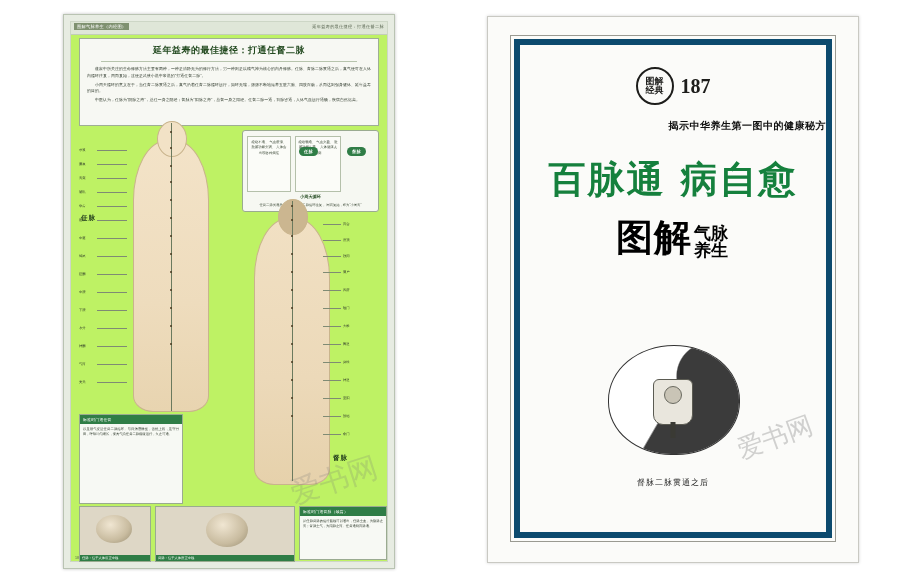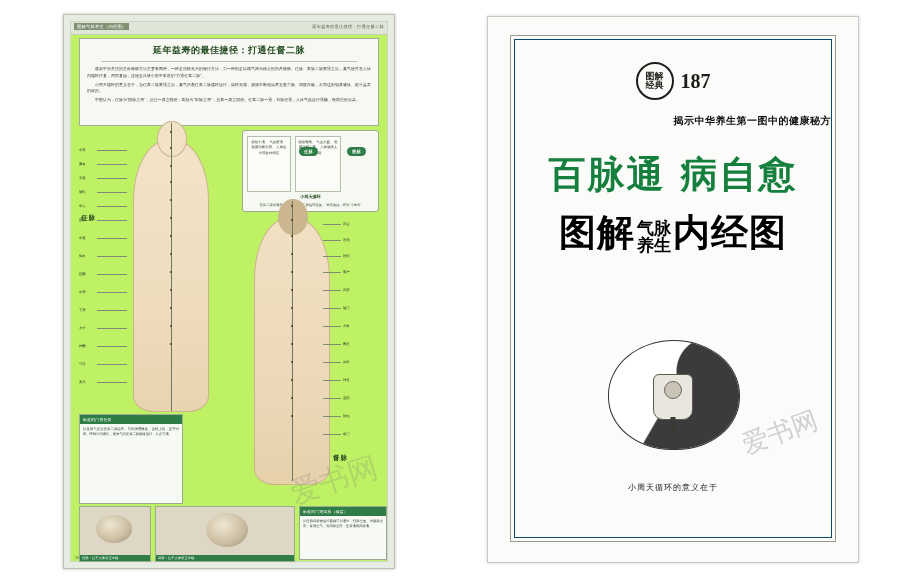--- a/index.html
+++ b/index.html
@@ -290,21 +290,21 @@
     overflow: hidden;
   }
   .rp-frame {
     position: absolute;
     left: 22px; top: 18px; right: 22px; bottom: 20px;
     border: 1px solid #9a9a92;
   }
   .rp-frame2 {
     position: absolute;
     left: 3px; top: 3px; right: 3px; bottom: 3px;
-    border: 1px solid #0c4a6e;
+    border: 6px solid #0c4a6e;
   }
   .badge-wrap {
     position: absolute;
     left: 0; right: 0; top: 22px;
     display: flex;
     justify-content: center;
     align-items: center;
     gap: 7px;
   }
   .badge-circle {
@@ -628,33 +628,32 @@
         <div class="rp-sub">揭示中华养生第一图中的健康秘方</div>
 
         <div class="rp-title1">百脉通  病自愈</div>
 
         <div class="rp-title2-row">
           <span class="rp-t2-a">图解</span>
           <span class="rp-t2-stack">
             <span>气脉</span>
             <span>养生</span>
           </span>
-          <span class="rp-t2-b">内经图</span>
         </div>
 
         <div class="yinyang-wrap">
           <div class="yinyang">
             <div class="yy-outline">
               <div class="yy-dark"></div>
             </div>
             <div class="yy-center">
               <div class="yy-stem"></div>
             </div>
           </div>
         </div>
 
-        <div class="publisher">小周天循环的意义在于</div>
+        <div class="publisher">督脉二脉贯通之后</div>
         <div class="wm-right">爱书网</div>
       </div>
     </div>
   </div>
 
 </div>
 
 </body></html>

